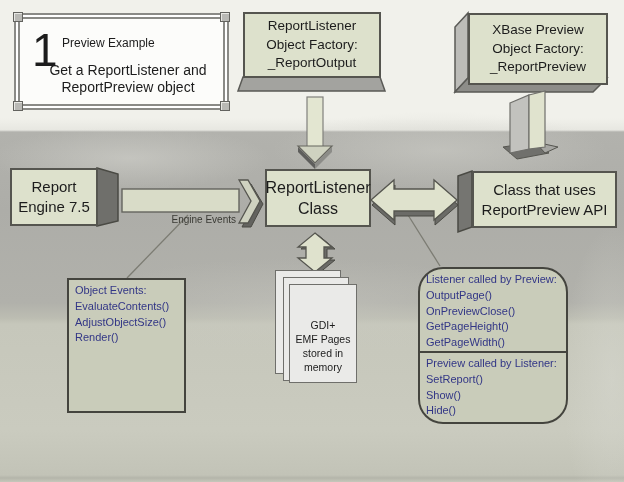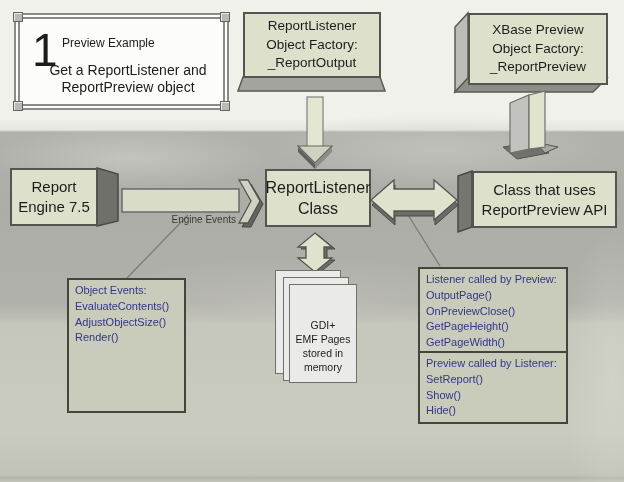--- a/index.html
+++ b/index.html
@@ -121,21 +121,21 @@
   </div>
 
   <div class="abs page" style="left:275px;top:270px;width:66px;height:104px;"></div>
   <div class="abs page" style="left:283px;top:277px;width:66px;height:104px;"></div>
   <div class="abs page pre" style="left:289px;top:284px;width:68px;height:99px;padding-top:33px;
        font-size:10.5px;line-height:14px;text-align:center;">GDI+
 EMF Pages
 stored in
 memory</div>
 
-  <div class="abs panel" style="left:418px;top:267px;width:150px;height:157px;">
+  <div class="abs panel" style="left:418px;top:267px;width:150px;height:157px;border-radius:25px;">
     <div class="sect first pre" style="height:84px;">Listener called by Preview:
 OutputPage()
 OnPreviewClose()
 GetPageHeight()
 GetPageWidth()</div>
     <div class="sect pre">Preview called by Listener:
 SetReport()
 Show()
 Hide()</div>
   </div>

